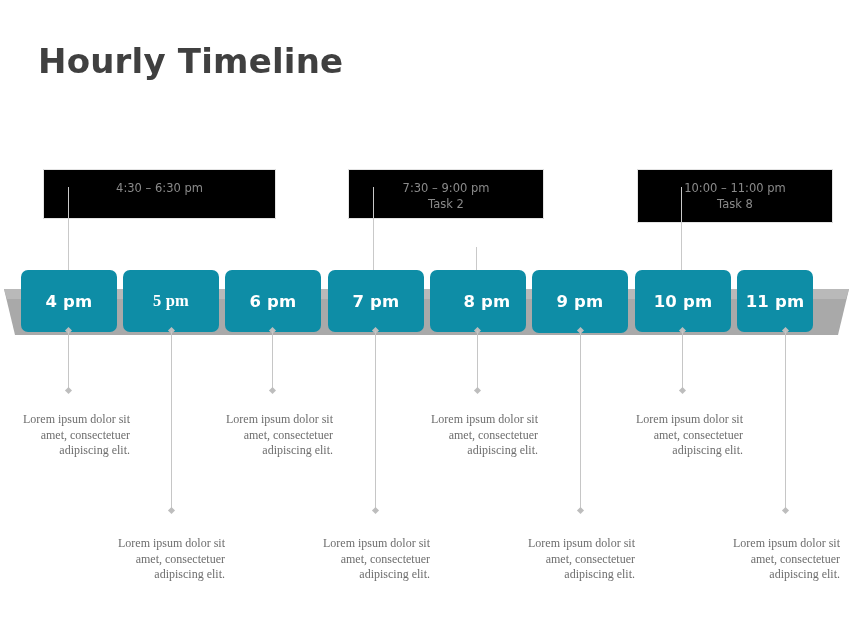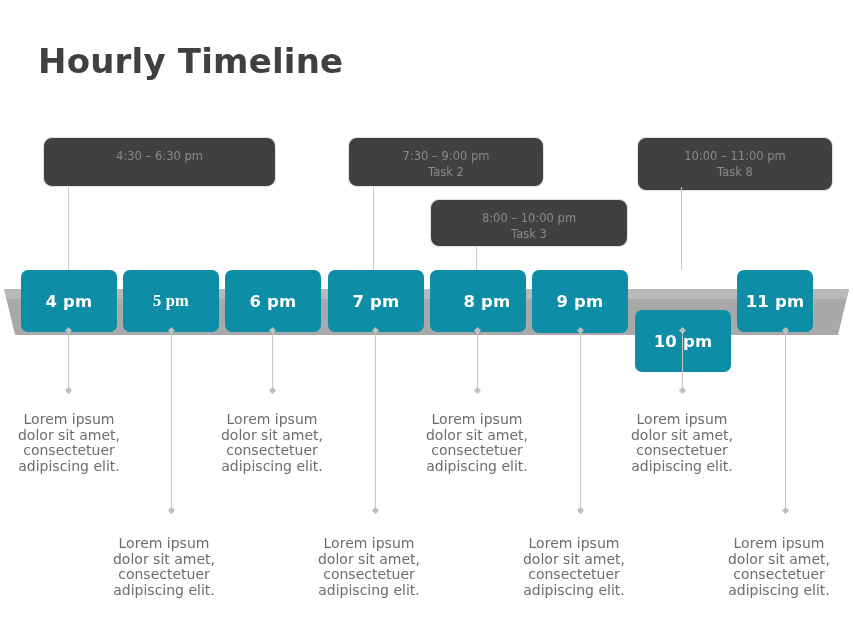--- a/index.html
+++ b/index.html
@@ -43,28 +43,29 @@
     top: 289px;
     width: 853px;
     height: 46px;
   }
   .band svg { display: block; }
 
   
   .task-box {
     position: absolute;
     box-sizing: border-box;
-    background: #404040;
+    background: #000000;
     border: 1px solid #e3e3e3;
-    border-radius: 9px;
+    border-radius: 1px;
     text-align: center;
     padding-top: 10px;
     color: #8a8a8a;
     font-size: 11.5px;
     line-height: 16px;
+    margin-top: 32px;
   }
   .task-box .t-time { display: block; }
   .task-box .t-name { display: block; }
 
   
   .task-stem {
     position: absolute;
     width: 1px;
     background: #c9c9c9;
   }
@@ -95,24 +96,25 @@
     width: 5px;
     height: 5px;
     background: #bdbdbd;
     transform: rotate(45deg);
   }
 
   
   .desc-text {
     position: absolute;
     width: 122px;
-    text-align: center;
-    font-size: 14px;
+    text-align: right;
+    font-size: 12px;
     line-height: 15.5px;
     color: #6d6d6d;
+    font-family: Liberation Serif, serif;
   }
 </style>
 </head>
 <body>
 
 <div id="stage">
 
   <div class="page-title">Hourly Timeline</div>
 
   <div class="band">
@@ -126,24 +128,20 @@
     <span class="t-time">4:30 – 6:30 pm</span>
   </div>
   <div class="task-stem" style="left:68px; top:187px; height:83px;"></div>
 
   <div class="task-box" style="left:348px; top:137px; width:196px; height:50px;">
     <span class="t-time">7:30 – 9:00 pm</span>
     <span class="t-name">Task 2</span>
   </div>
   <div class="task-stem" style="left:373px; top:187px; height:83px;"></div>
 
-  <div class="task-box" style="left:430px; top:199px; width:198px; height:48px;">
-    <span class="t-time">8:00 – 10:00 pm</span>
-    <span class="t-name">Task 3</span>
-  </div>
   <div class="task-stem" style="left:476px; top:247px; height:23px;"></div>
 
   <div class="task-box" style="left:637px; top:137px; width:196px; height:54px;">
     <span class="t-time">10:00 – 11:00 pm</span>
     <span class="t-name">Task 8</span>
   </div>
   <div class="task-stem" style="left:681px; top:187px; height:83px;"></div>
 
   <div class="hour-chip" style="left:21px; top:270px; width:96px; height:62px;">
     <span>4 pm</span>
@@ -156,21 +154,21 @@
   </div>
   <div class="hour-chip" style="left:328px; top:270px; width:96px; height:62px;">
     <span>7 pm</span>
   </div>
   <div class="hour-chip" style="left:430px; top:270px; width:96px; height:62px;padding-left:18px;">
     <span>8 pm</span>
   </div>
   <div class="hour-chip" style="left:532px; top:270px; width:96px; height:63px;">
     <span>9 pm</span>
   </div>
-  <div class="hour-chip" style="left:635px; top:270px; width:96px; height:62px;margin-top:40px;">
+  <div class="hour-chip" style="left:635px; top:270px; width:96px; height:62px;">
     <span>10 pm</span>
   </div>
   <div class="hour-chip" style="left:737px; top:270px; width:76px; height:62px;">
     <span>11 pm</span>
   </div>
 
   <div class="stem-dot" style="left:66px; top:328px;"></div>
   <div class="desc-stem" style="left:68px; top:331px; height:59px;"></div>
   <div class="stem-dot" style="left:66px; top:388px;"></div>
 

